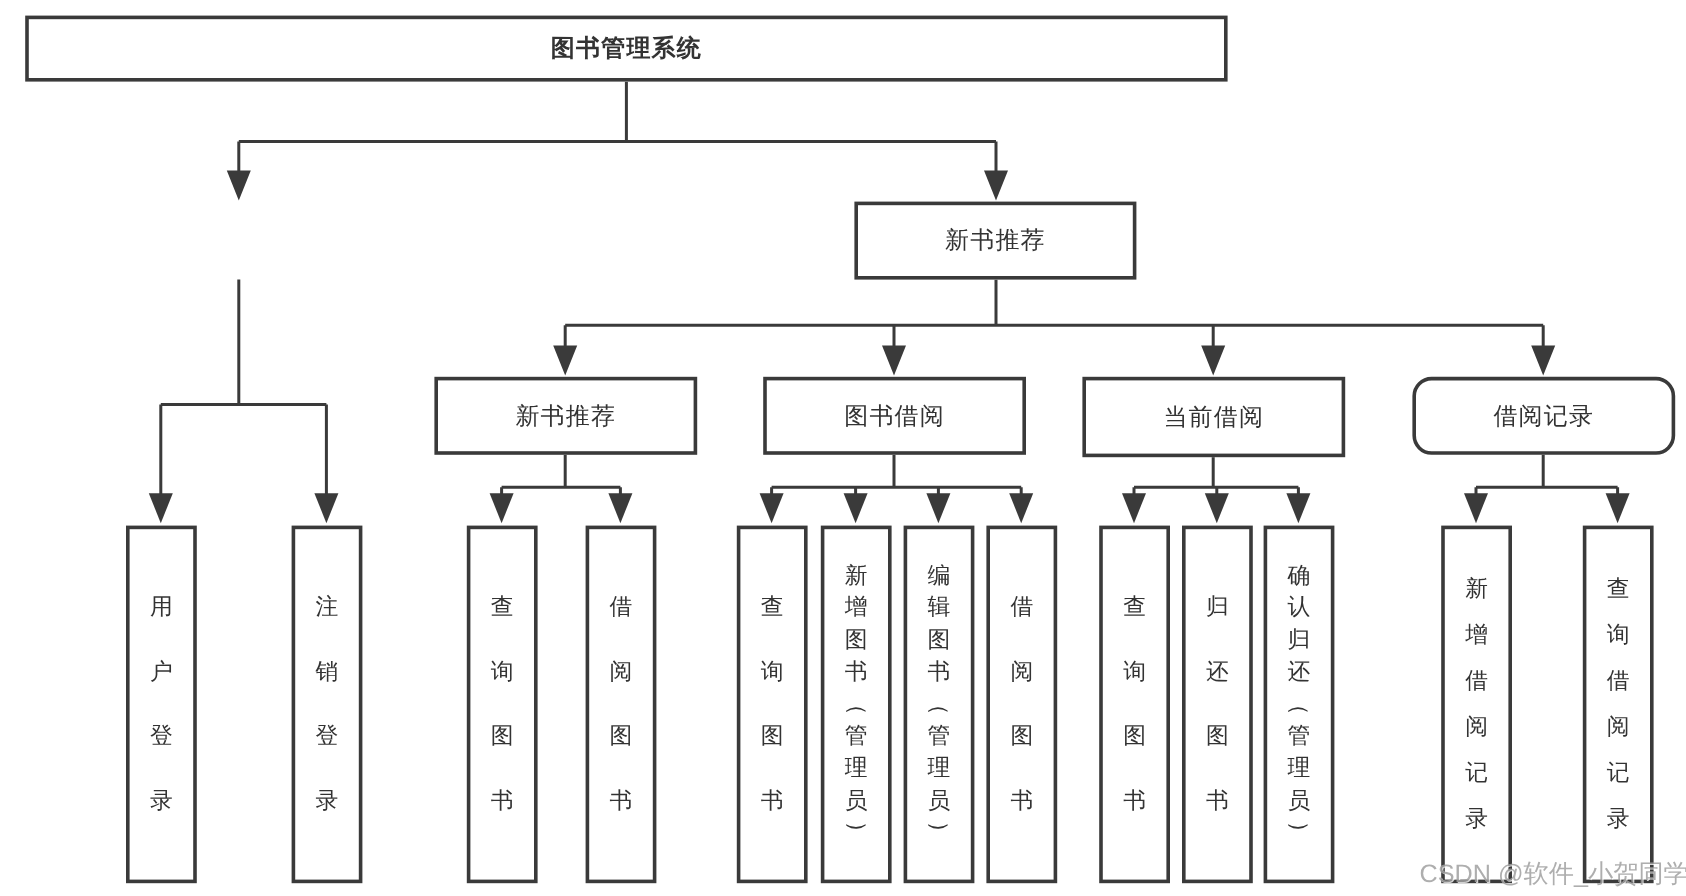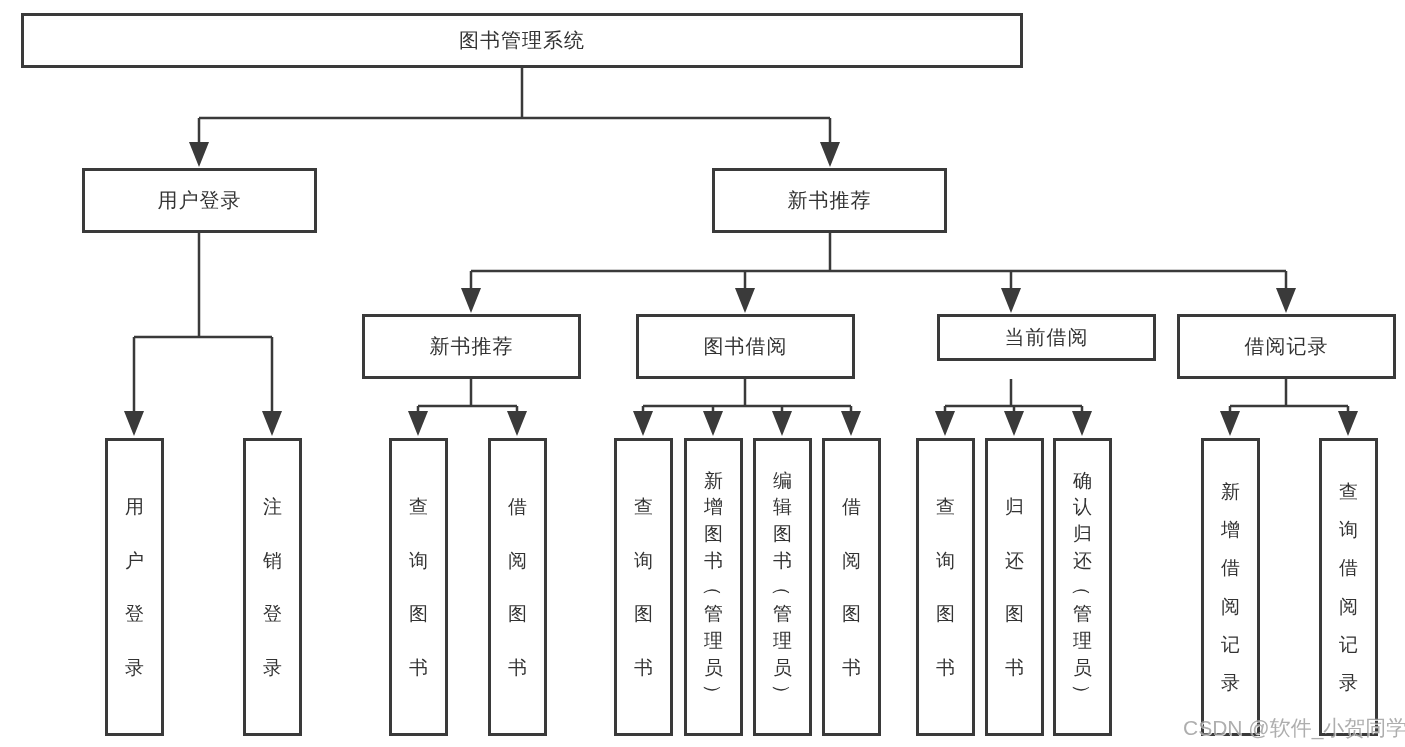--- a/index.html
+++ b/index.html
@@ -44,27 +44,27 @@
   }
   .vbox {
     flex-direction: column;
     justify-content: space-evenly;
     padding: 22px 0;
     font-size: 19px;
     letter-spacing: 0;
   }
   .vchar { display: block; line-height: 1; }
   .vchar.rot { transform: rotate(90deg); }
-  .n-root         { left: 21px;   top: 13px;  width: 1002px; height: 55px; }
+  .n-root         { left: 21px;   top: 13px;  width: 1002px; height: 55px; font-weight: bold; }
   .n-user-login   { left: 82px;   top: 168px; width: 235px;  height: 65px; }
   .n-book-mgmt    { left: 712px;  top: 168px; width: 235px;  height: 65px; }
   .n-newbook      { left: 362px;  top: 314px; width: 219px;  height: 65px; }
   .n-bookborrow   { left: 636px;  top: 314px; width: 219px;  height: 65px; }
-  .n-currentborrow{ left: 937px;  top: 314px; width: 219px;  height: 47px; }
-  .n-borrowrecord { left: 1177px; top: 314px; width: 219px;  height: 65px; }
+  .n-currentborrow{ left: 902px;  top: 314px; width: 219px;  height: 67px; }
+  .n-borrowrecord { left: 1177px; top: 314px; width: 219px;  height: 65px; border-radius: 16px; }
   .leaf { top: 438px; width: 59px; height: 298px; }
   .l1  { left: 105px; }
   .l2  { left: 243px; }
   .l3  { left: 389px; }
   .l4  { left: 488px; }
   .l5  { left: 614px; }
   .l6  { left: 684px; }
   .l7  { left: 753px; }
   .l8  { left: 822px; }
   .l9  { left: 916px; }
@@ -120,21 +120,20 @@
     <polygon points="1004,411 1024,411 1014,436"></polygon>
     <polygon points="1072,411 1092,411 1082,436"></polygon>
 
     <path d="M1286 379 V406 M1230 406 H1348 M1230 406 V413 M1348 406 V413"></path>
     <polygon points="1220,411 1240,411 1230,436"></polygon>
     <polygon points="1338,411 1358,411 1348,436"></polygon>
   </svg>
 
   <div class="node n-root">图书管理系统</div>
 
-  <div class="node n-user-login">用户登录</div>
   <div class="node n-book-mgmt">新书推荐</div>
 
   <div class="node n-bookborrow">图书借阅</div>
   <div class="node n-newbook">新书推荐</div>
   <div class="node n-currentborrow">当前借阅</div>
   <div class="node n-borrowrecord">借阅记录</div>
 
   <div class="node vbox leaf l1">
       <span class="vchar">用</span>
       <span class="vchar">户</span>

